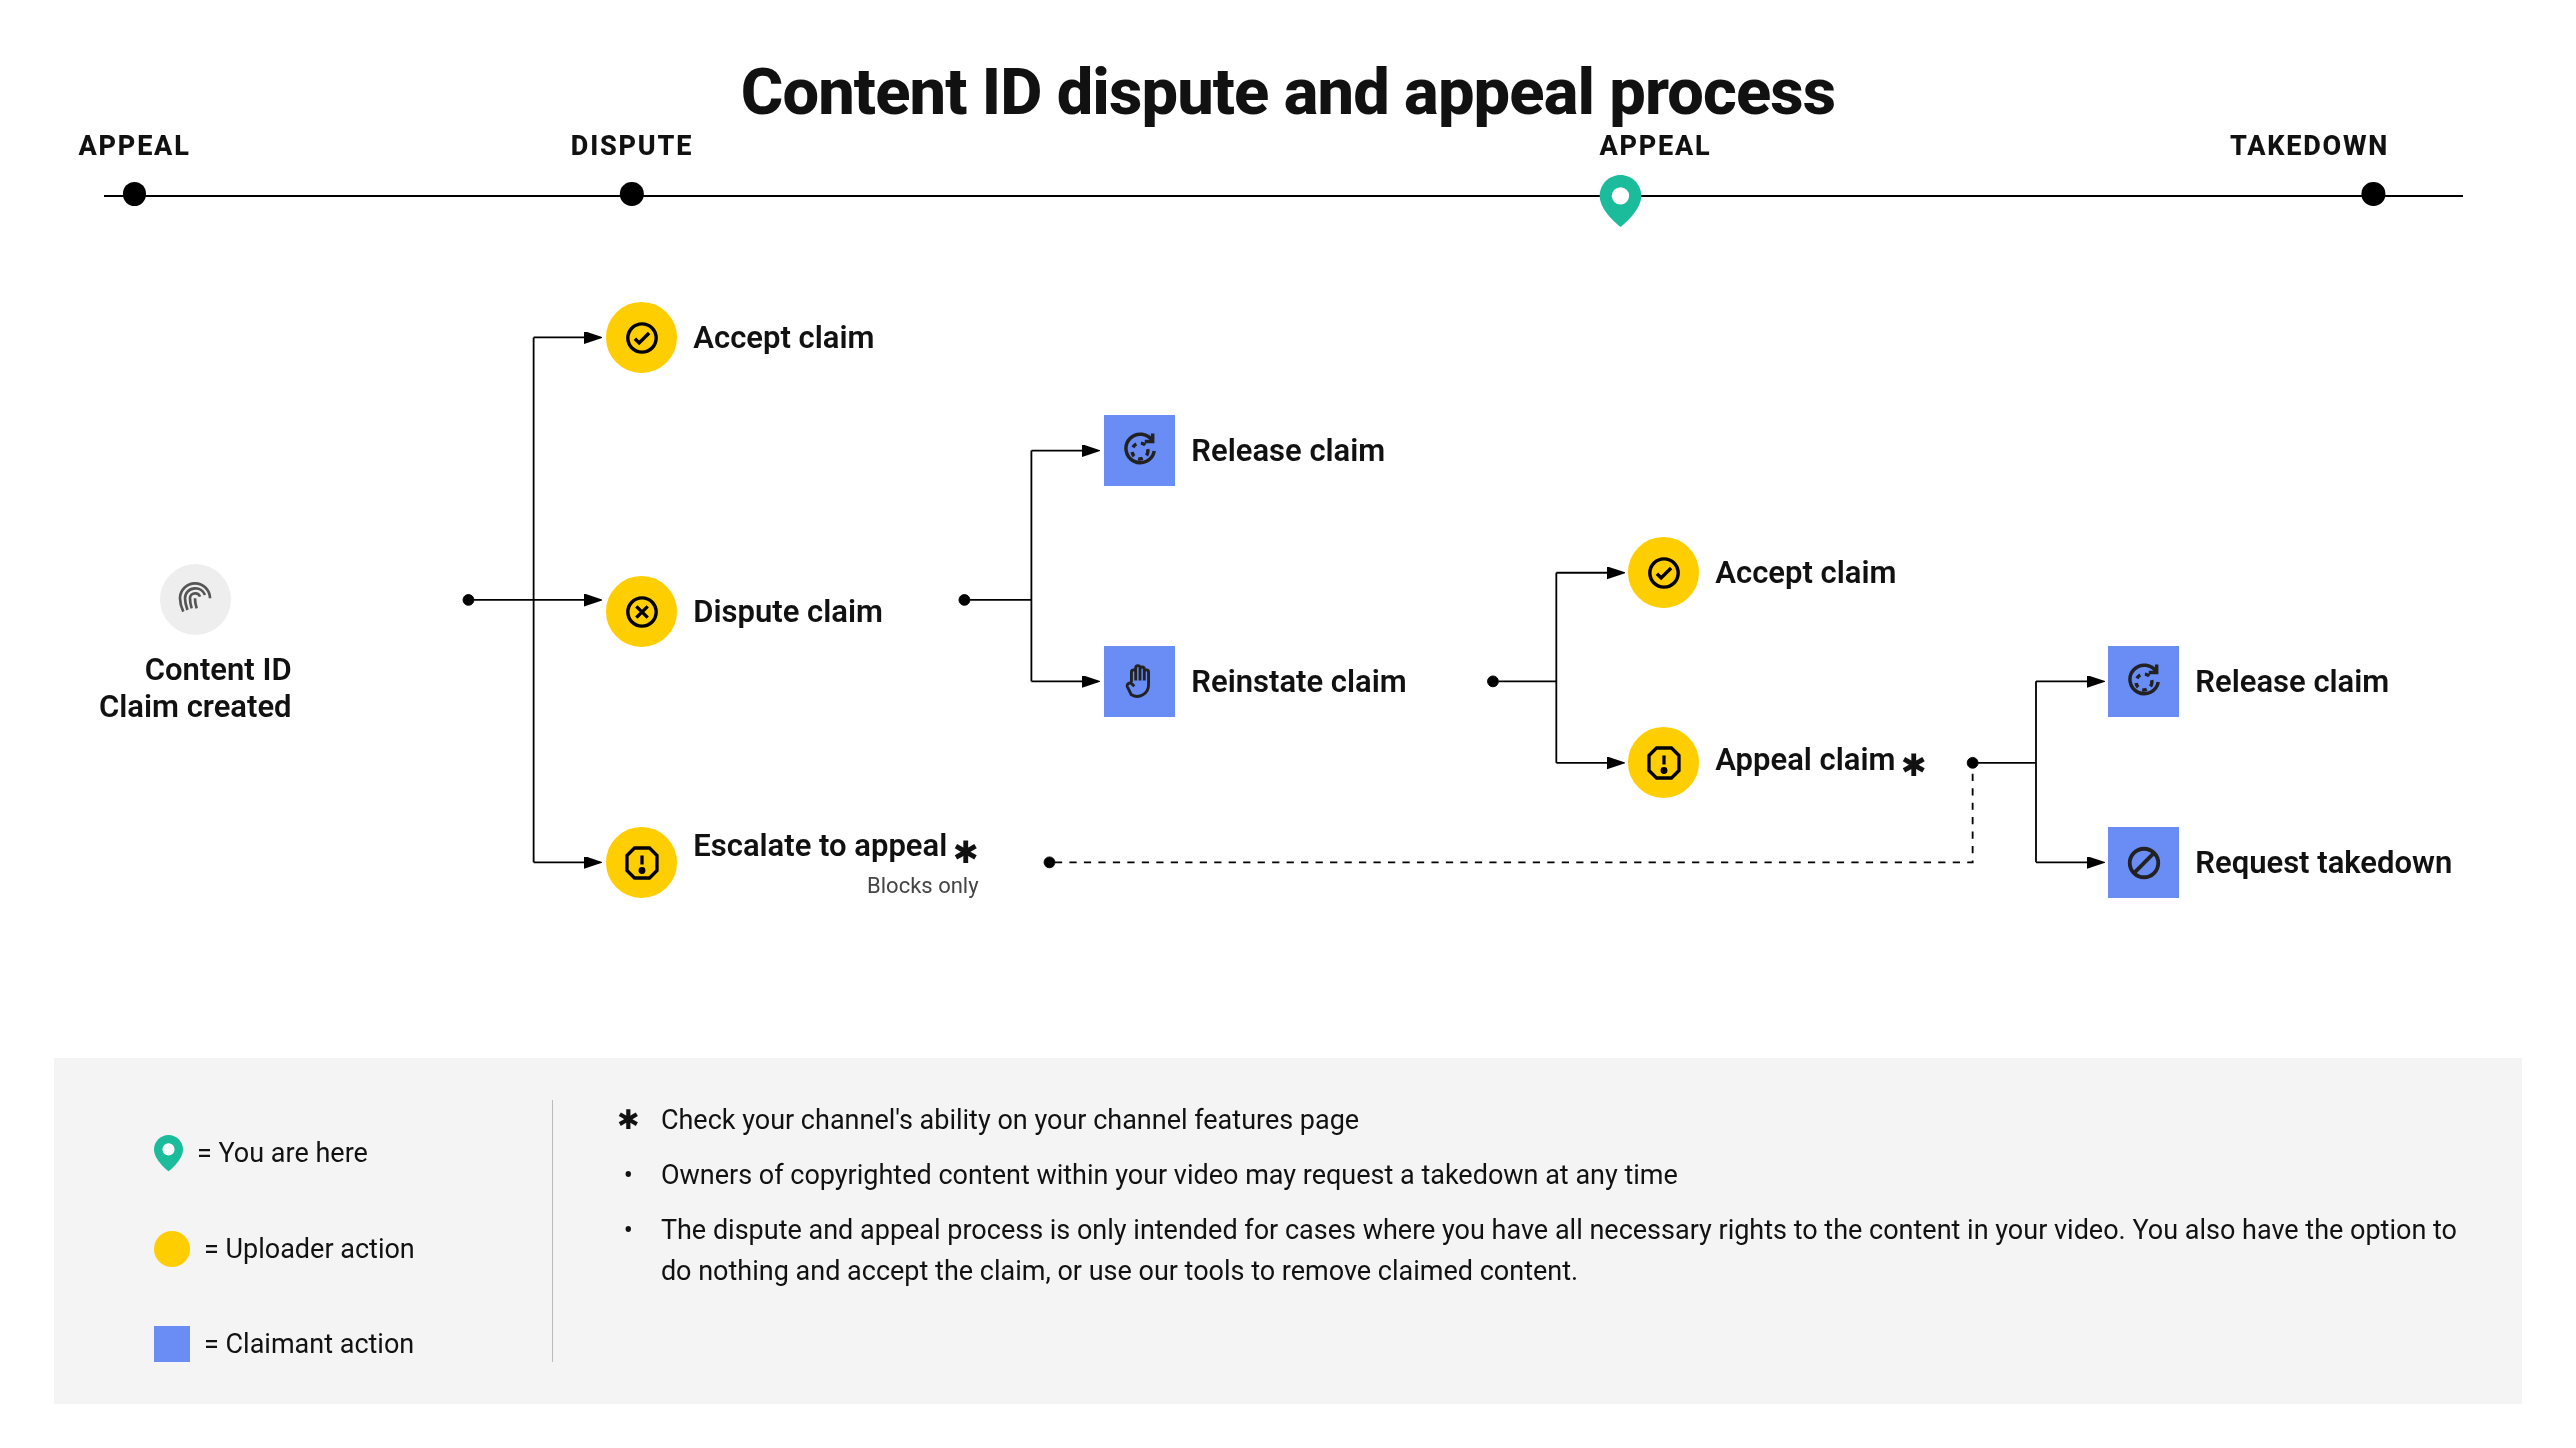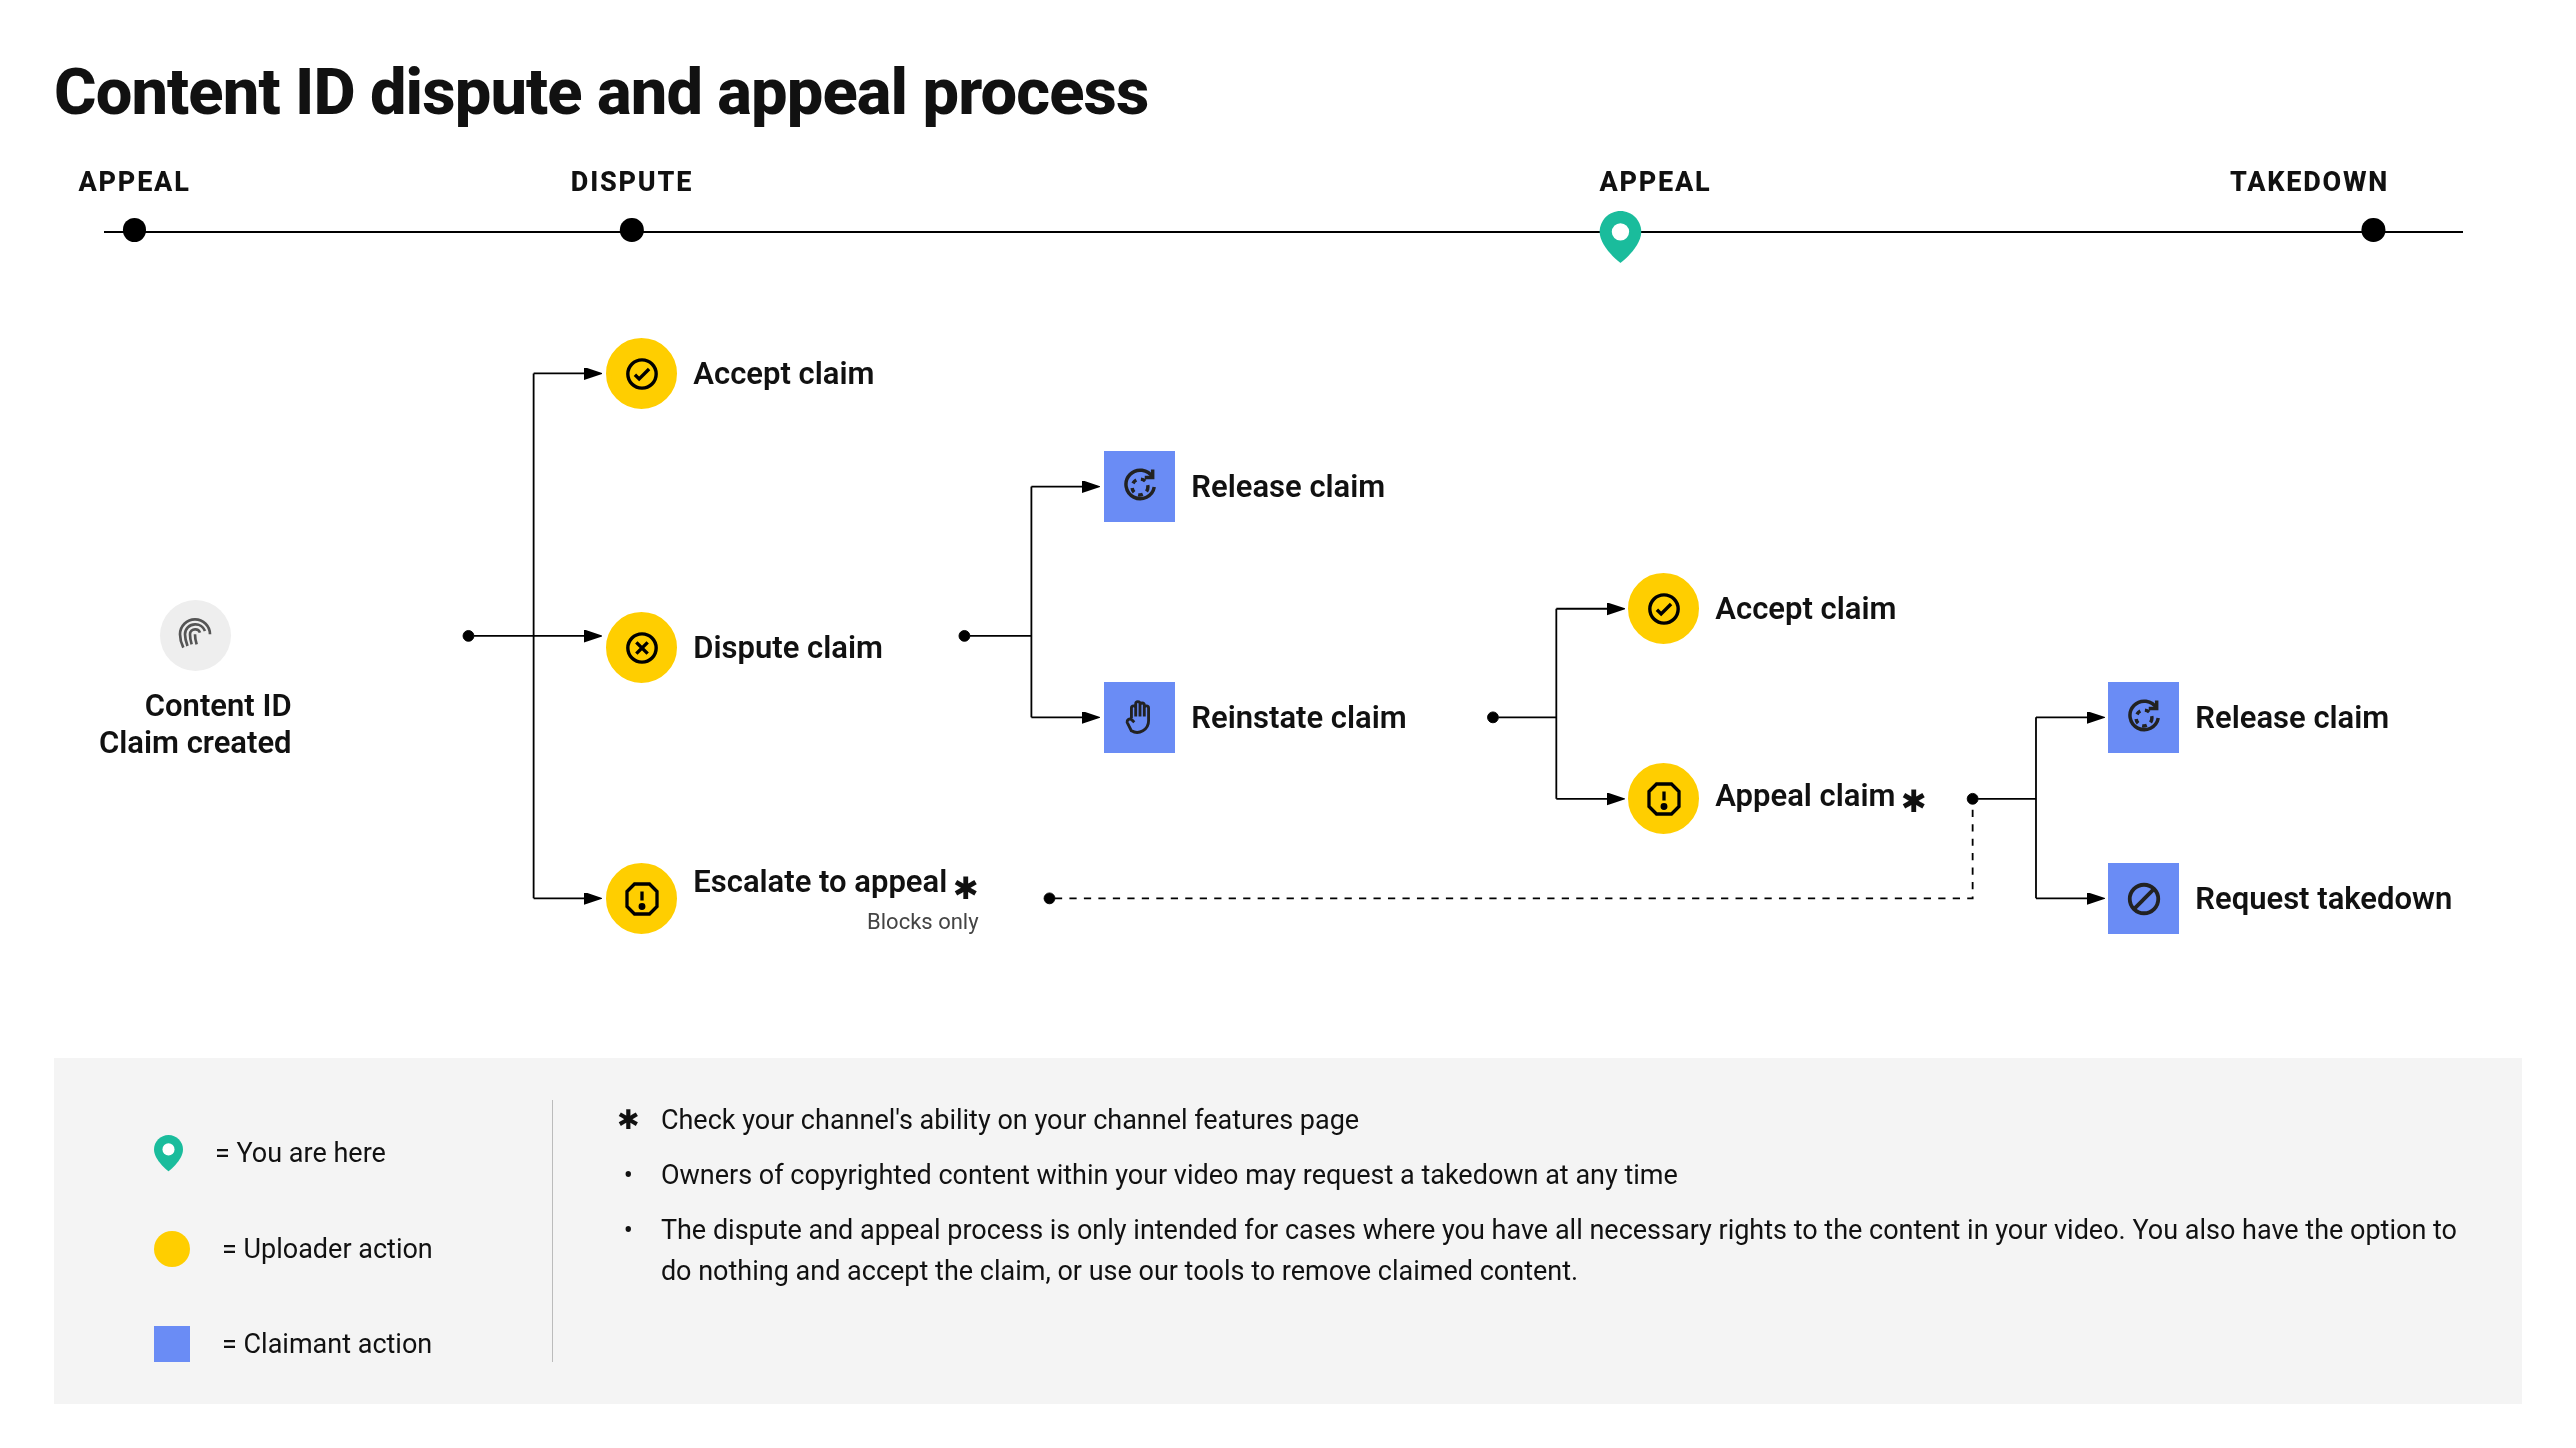--- a/index.html
+++ b/index.html
@@ -9,21 +9,21 @@
     color: #111;
     width: 2576px;
     height: 1449px;
     position: relative;
     padding: 54px;
   }
   .title {
     font-size: 65px;
     font-weight: 800;
     letter-spacing: -0.9px;
-    margin-bottom: 36px;
+    text-align: center;
   }
   .timeline {
     position: relative;
     height: 90px;
     margin-left: 45px;
     margin-right: 54px;
   }
   .timeline-line {
     position: absolute;
     top: 65px;
@@ -128,21 +128,21 @@
   }
   .legend-left {
     display: flex;
     flex-direction: column;
     gap: 25px;
     min-width: 335px;
   }
   .legend-row {
     display: flex;
     align-items: center;
-    gap: 32px;
+    gap: 14px;
     font-size: 27px;
     margin-top: 34px;
   }
   .legend-dot-yellow {
     width: 36px; height: 36px; border-radius: 50%; background: #ffce00;
   }
   .legend-sq-blue {
     width: 36px; height: 36px; background: #6a8cf5;
   }
   .legend-pin { width: 29px; height: 38px; }

